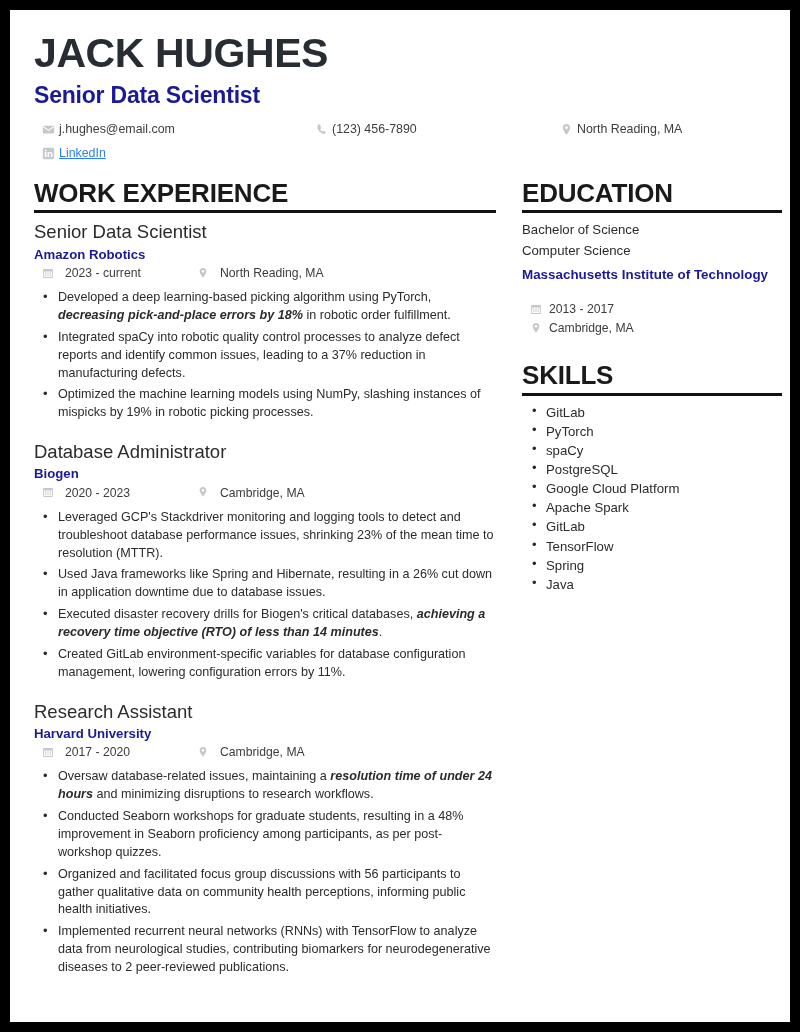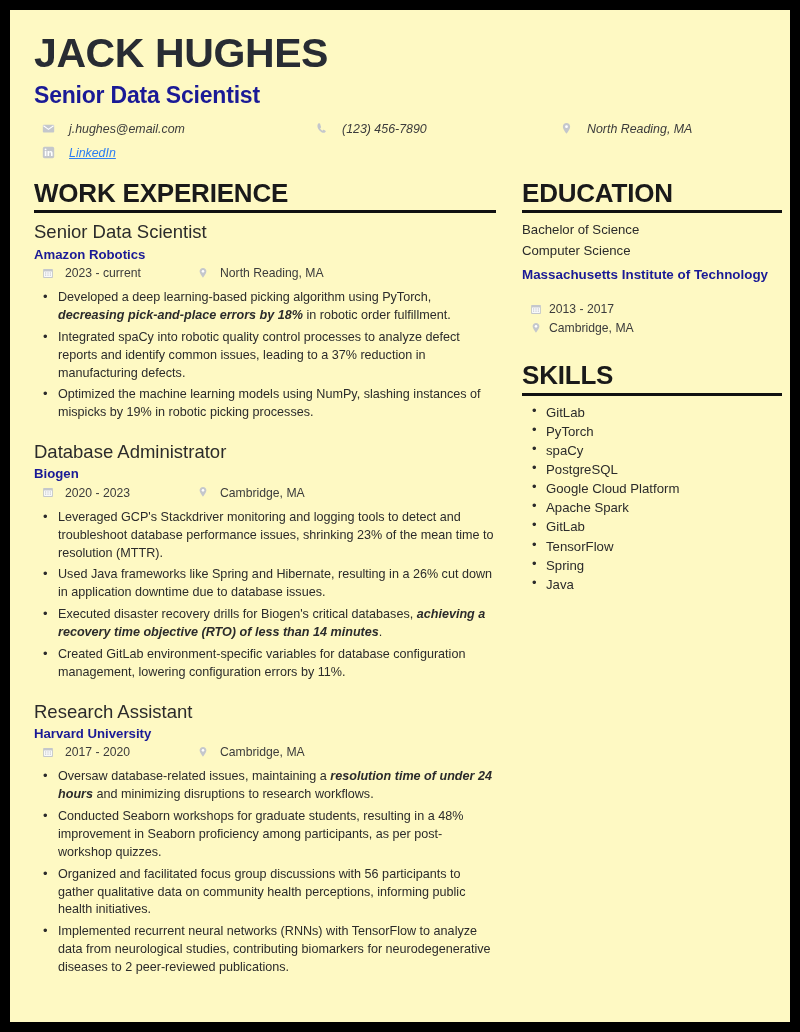--- a/index.html
+++ b/index.html
@@ -10,21 +10,21 @@
     background: #000000;
     font-family: "Liberation Sans", sans-serif;
   }
 
   #resume-frame {
     position: absolute;
     left: 10px;
     top: 10px;
     width: 780px;
     height: 1012px;
-    background: #fef9c3;
+    background: #ffffff;
     overflow: hidden;
   }
 
   .page-inner {
     padding: 22px 22px 0 24px;
   }
 
   
   .full-name {
     font-size: 41px;
@@ -45,24 +45,23 @@
   .contact-grid {
     margin-top: 13px;
     position: relative;
     height: 49px;
     font-size: 12.4px;
     color: #3c3c3c;
   }
   .contact-item {
     position: absolute;
     display: flex;
-    align-items: flex-start;
-    gap: 14px;
+    align-items: flex-end;
+    gap: 4px;
     white-space: nowrap;
-    font-style: italic;
   }
   .c-email    { left: 8px;   top: 0px; }
   .c-phone    { left: 281px; top: 0px; }
   .c-location { left: 526px; top: 0px; }
   .c-linkedin { left: 8px;   top: 24px; }
 
   .ci { width: 13px; height: 13px; flex: 0 0 13px; display:block; }
   .ci svg { display: block; }
 
   .link-text {

